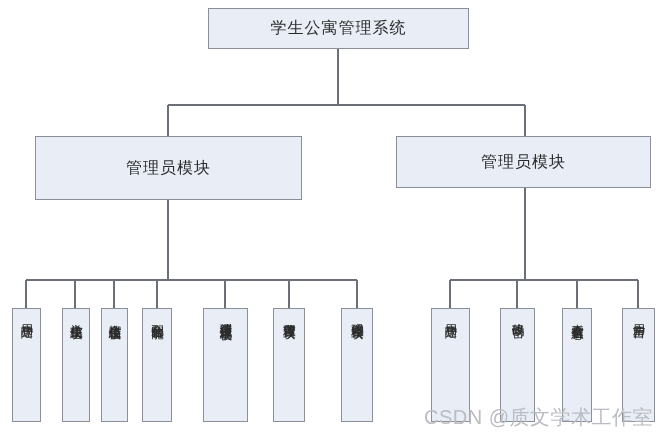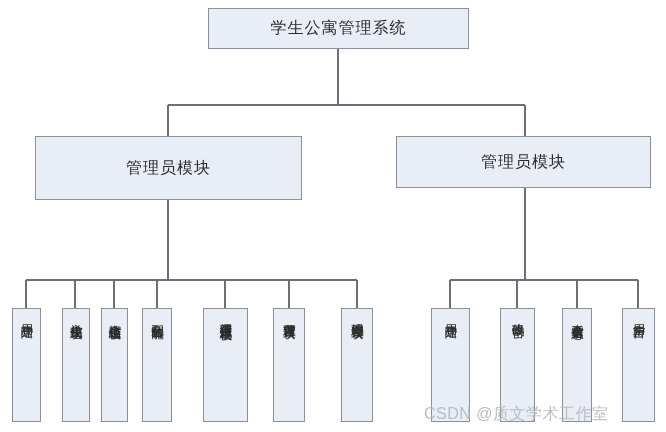--- a/index.html
+++ b/index.html
@@ -57,21 +57,21 @@
     text-orientation: upright;
     line-height: 1.18;
     white-space: normal;
     max-height: 100%;
     text-align: left;
   }
   .watermark {
     position: absolute;
     left: 424px;
     top: 404px;
-    font-size: 16px;
+    font-size: 20px;
     color: #b9bcc2;
     font-family: "Liberation Sans", sans-serif;
     letter-spacing: 0.5px;
     white-space: nowrap;
     z-index: 5;
     pointer-events: none;
   }
 </style>
 </head>
 <body>

